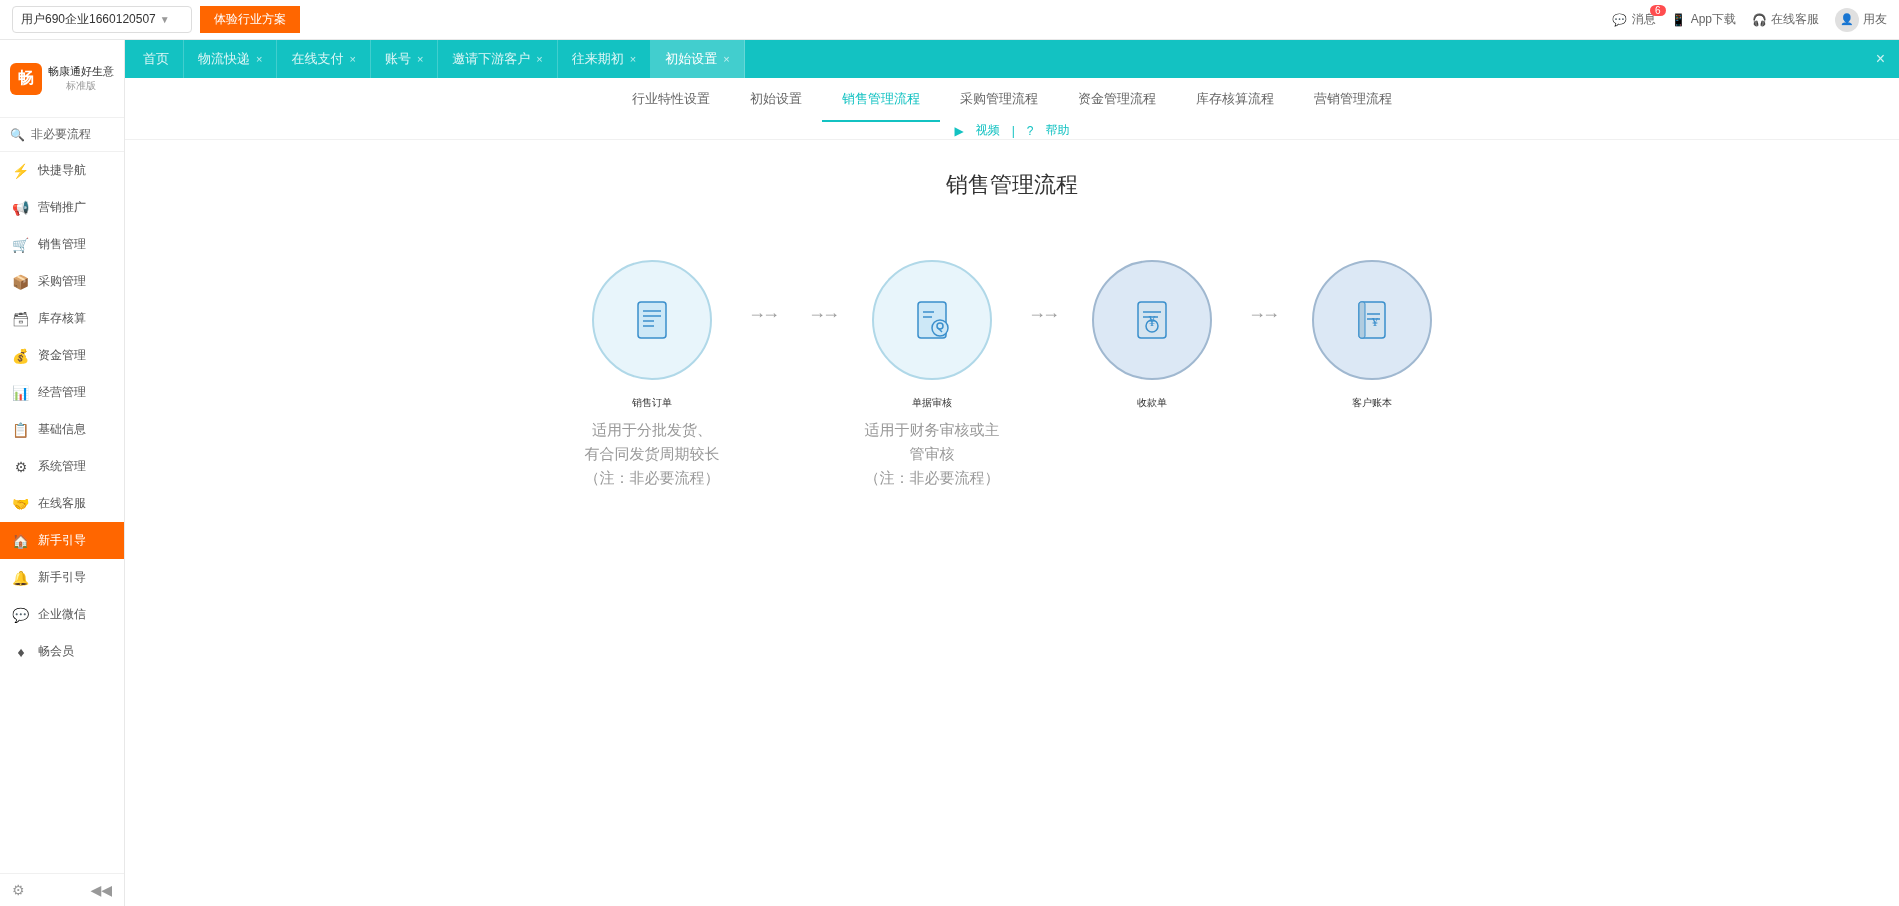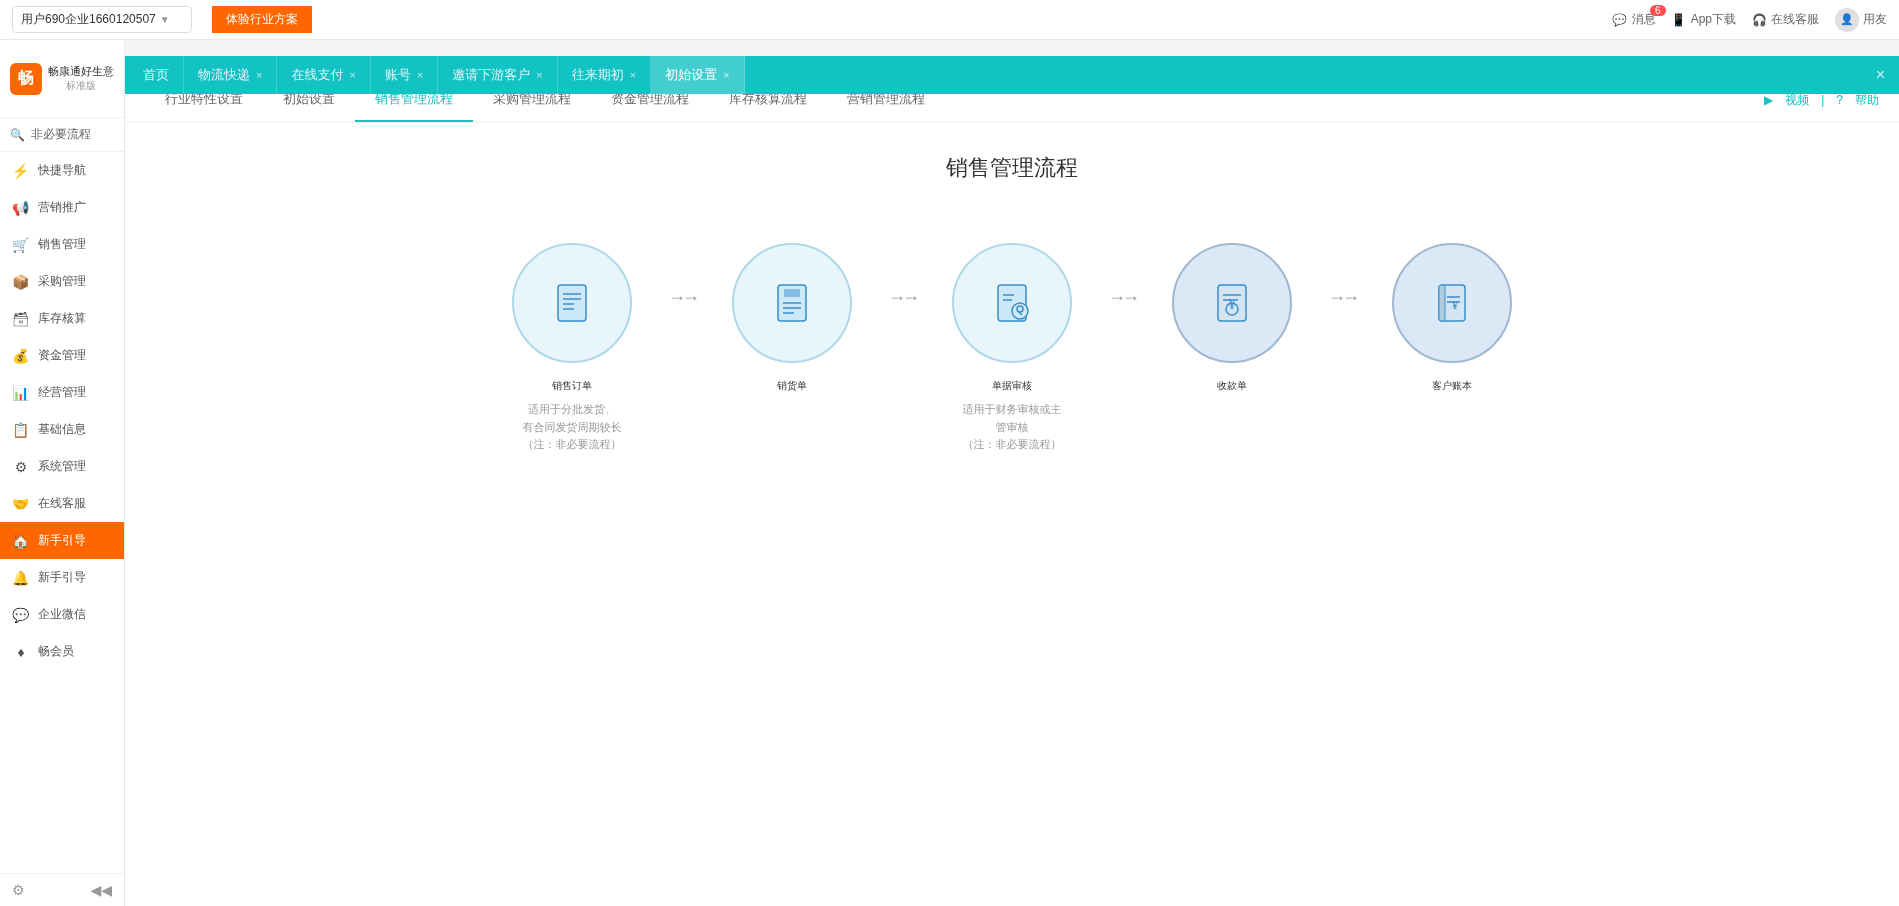--- a/index.html
+++ b/index.html
@@ -4,21 +4,21 @@
   <style>
     * { box-sizing: border-box; margin: 0; padding: 0; }
     body { font-family: "Microsoft YaHei", "PingFang SC", sans-serif; font-size: 13px; background: #f5f5f5; overflow: hidden; }
 
     
     .top-bar {
       display: flex; align-items: center; justify-content: space-between;
       height: 40px; background: #fff; border-bottom: 1px solid #e8e8e8;
       padding: 0 12px; position: fixed; top: 0; left: 0; right: 0; z-index: 100;
     }
-    .top-bar-left { display: flex; align-items: center; gap: 20px; }
+    .top-bar-left { display: flex; align-items: center; gap: 8px; }
     .user-select {
       display: flex; align-items: center; gap: 4px;
       border: 1px solid #ddd; border-radius: 4px; padding: 4px 8px;
       background: #fff; cursor: pointer; font-size: 12px; color: #333;
       min-width: 180px;
     }
     .user-select .dropdown-arrow { color: #999; font-size: 10px; }
     .btn-trial {
       background: #ff6600; color: #fff; border: none; border-radius: 0;
       padding: 5px 14px; font-size: 12px; cursor: pointer;
@@ -36,21 +36,20 @@
       background: #e0e0e0; display: flex; align-items: center; justify-content: center;
       font-size: 11px; color: #999;
     }
 
     
     .nav-tabs {
       display: flex; align-items: center;
       background: #13c2c2; height: 38px;
       position: fixed; top: 40px; left: 125px; right: 0; z-index: 99;
       padding: 0 4px;
-      margin-top: 16px;
     }
     .nav-tab {
       display: flex; align-items: center; gap: 4px;
       padding: 0 14px; height: 38px; color: rgba(255,255,255,0.85);
       cursor: pointer; font-size: 13px; white-space: nowrap;
       border-right: 1px solid rgba(255,255,255,0.2);
     }
     .nav-tab.active { background: rgba(255,255,255,0.2); color: #fff; }
     .nav-tab .close-x { font-size: 11px; color: rgba(255,255,255,0.7); margin-left: 2px; }
     .nav-close-all {
@@ -100,20 +99,21 @@
     .main-content {
       position: fixed; top: 78px; left: 125px; right: 0; bottom: 0;
       background: #fff; overflow-y: auto;
     }
 
     
     .sub-nav {
       display: flex; align-items: center; justify-content: space-between;
       border-bottom: 1px solid #f0f0f0; padding: 0 20px;
       background: #fff;
+      flex-direction: column;
     }
     .sub-nav-tabs { display: flex; gap: 0; }
     .sub-tab {
       padding: 12px 20px; font-size: 13px; color: #666; cursor: pointer;
       border-bottom: 2px solid transparent; white-space: nowrap;
     }
     .sub-tab.active { color: #13c2c2; border-bottom-color: #13c2c2; font-weight: 500; }
     .sub-nav-right { display: flex; align-items: center; gap: 12px; font-size: 12px; color: #13c2c2; cursor: pointer; }
 
     
@@ -133,21 +133,21 @@
       width: 160px;
     }
     .flow-circle {
       width: 120px; height: 120px; border-radius: 50%;
       border: 2px solid #b0d8e8; background: #e8f5fb;
       display: flex; align-items: center; justify-content: center;
       margin-bottom: 16px; cursor: pointer;
       transition: box-shadow 0.2s;
     }
     .flow-label { font-size: 10px; color: #333; font-weight: 500; margin-bottom: 8px; }
-    .flow-desc { font-size: 11px; color: #999; text-align: center; line-height: 1.6; }
+    .flow-desc { font-size: 15px; color: #999; text-align: center; line-height: 1.6; }
     .flow-arrow {
       display: flex; align-items: center; justify-content: center;
       width: 60px; margin-top: 42px; color: #999; font-size: 18px;
       flex-shrink: 0; letter-spacing: -4px;
     }
 
     
     .svg-icon { width: 44px; height: 44px; }
   </style>
 </head>
@@ -325,33 +325,20 @@
             <line x1="13" y1="23" x2="24" y2="23" stroke="#3a8fcc" stroke-width="1.5"></line>
             <line x1="13" y1="28" x2="24" y2="28" stroke="#3a8fcc" stroke-width="1.5"></line>
           </svg>
         </div>
         <div class="flow-label">销售订单</div>
         <div class="flow-desc">适用于分批发货、<br>有合同发货周期较长<br>（注：非必要流程）</div>
       </div>
 
       <div class="flow-arrow">→→</div>
 
-      <div class="flow-item">
-        <div class="flow-circle">
-          <svg class="svg-icon" viewBox="0 0 44 44" fill="none" xmlns="http://www.w3.org/2000/svg">
-            <rect x="8" y="4" width="28" height="36" rx="3" fill="#cde8f7" stroke="#3a8fcc" stroke-width="1.5"></rect>
-            <rect x="14" y="8" width="16" height="8" rx="1" fill="#3a8fcc" opacity="0.5"></rect>
-            <line x1="13" y1="22" x2="31" y2="22" stroke="#3a8fcc" stroke-width="1.5"></line>
-            <line x1="13" y1="27" x2="31" y2="27" stroke="#3a8fcc" stroke-width="1.5"></line>
-            <line x1="13" y1="32" x2="24" y2="32" stroke="#3a8fcc" stroke-width="1.5"></line>
-          </svg>
-        </div>
-        <div class="flow-label">销货单</div>
-        <div class="flow-desc"></div>
-      </div>
 
       <div class="flow-arrow">→→</div>
 
       <div class="flow-item">
         <div class="flow-circle">
           <svg class="svg-icon" viewBox="0 0 44 44" fill="none" xmlns="http://www.w3.org/2000/svg">
             <rect x="8" y="4" width="28" height="36" rx="3" fill="#cde8f7" stroke="#3a8fcc" stroke-width="1.5"></rect>
             <circle cx="30" cy="30" r="8" fill="#cde8f7" stroke="#3a8fcc" stroke-width="1.5"></circle>
             <line x1="28" y1="30" x2="32" y2="34" stroke="#3a8fcc" stroke-width="1.5"></line>
             <circle cx="30" cy="28" r="3" stroke="#3a8fcc" stroke-width="1.5" fill="none"></circle>

